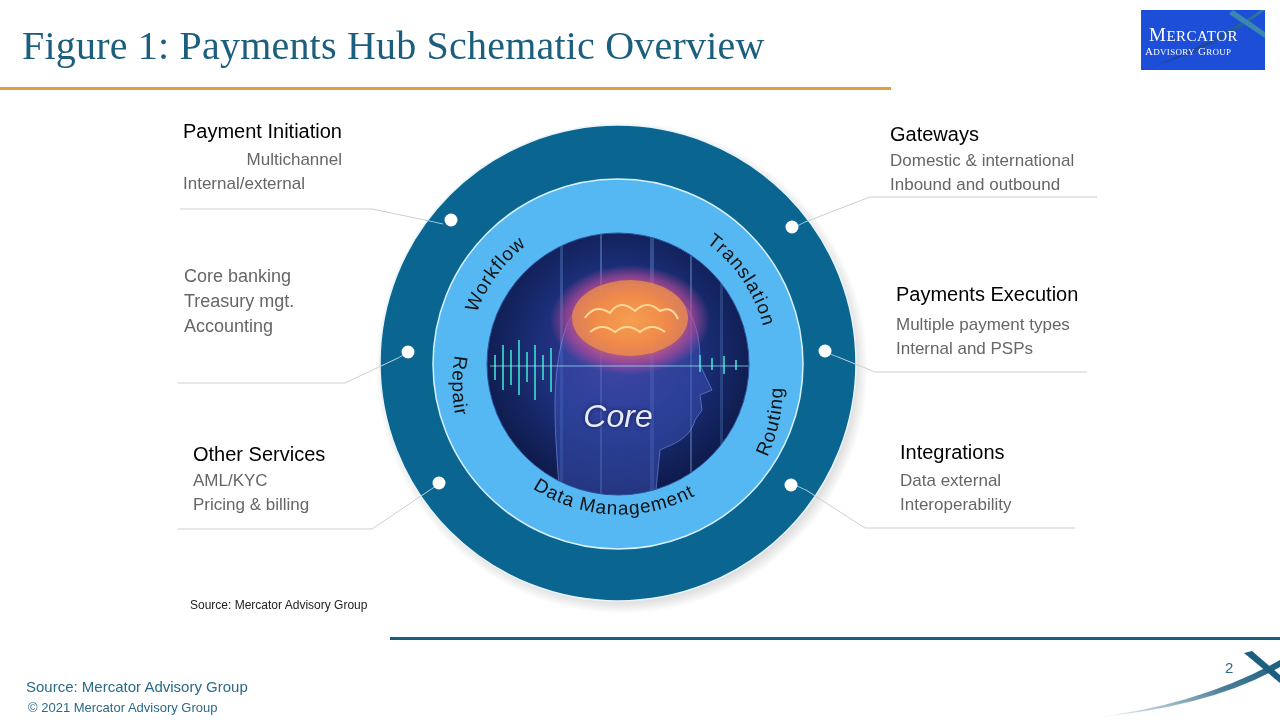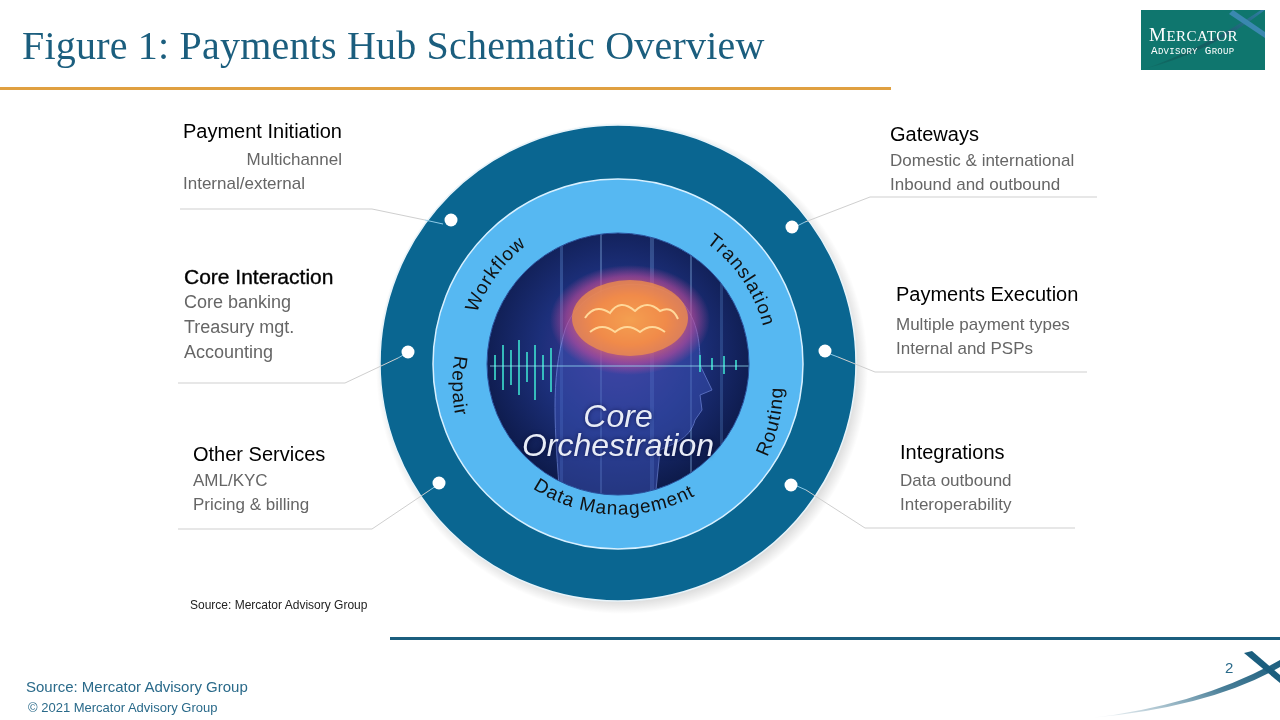--- a/index.html
+++ b/index.html
@@ -1,21 +1,21 @@
 <!DOCTYPE html>
 <html><head>
 <meta charset="utf-8">
 <style>
   html, body { margin:0; padding:0; }
   body { width:1280px; height:720px; position:relative; overflow:hidden; background:#ffffff; font-family:"Liberation Sans", sans-serif; }
   .title { position:absolute; left:22px; top:22px; font-family:"Liberation Serif", serif; font-size:40px; color:#1b5e7e; letter-spacing:0.2px; white-space:nowrap; }
   .title-rule { position:absolute; left:0; top:87px; width:891px; height:3px; background:#e0a040; }
-  .logo { position:absolute; left:1141px; top:10px; width:124px; height:60px; background:#0f766e; overflow:hidden; }
+  .logo { position:absolute; left:1141px; top:10px; width:124px; height:60px; background:#1d4ed8; overflow:hidden; }
   .logo .l1 { position:absolute; left:8px; top:14px; font-family:"Liberation Serif", serif; color:#fff; font-size:19px; letter-spacing:0.5px; white-space:nowrap; }
-  .logo .l2 { position:absolute; left:10px; top:35px; font-family:Liberation Mono, monospace; color:#fff; font-size:11px; letter-spacing:0.3px; white-space:nowrap; }
+  .logo .l2 { position:absolute; left:4px; top:35px; font-family:Liberation Serif, serif; color:#fff; font-size:11px; letter-spacing:0.3px; white-space:nowrap; }
   .logo svg { position:absolute; left:0; top:0; }
 
   .block { position:absolute; }
   .block .h { font-size:20px; color:#000000; white-space:nowrap; line-height:26px; }
   .block .h.bold { font-weight:bold; font-size:20px; }
   .block .s { font-size:17px; color:#666; line-height:24px; white-space:nowrap; }
 
   .diagram { position:absolute; left:0; top:0; width:1280px; height:720px; pointer-events:none; }
   .diagram .hot { pointer-events:auto; }
   .core-label { position:absolute; left:520px; top:402px; width:196px; text-align:center; color:#e8ecf6; font-style:italic; font-size:32px; line-height:29px; font-family:Liberation Sans, sans-serif; text-shadow:0 0 4px rgba(0,0,40,0.6); }
@@ -144,31 +144,29 @@
     <circle cx="408" cy="352" r="6.5"></circle>
     <circle cx="439" cy="483" r="6.5"></circle>
     <circle cx="792" cy="227" r="6.5"></circle>
     <circle cx="825" cy="351" r="6.5"></circle>
     <circle cx="791" cy="485" r="6.5"></circle>
   </g>
 </svg>
 
 <div class="core-label">
   <div>Core</div>
-  <div>Orchestration</div>
 </div>
 
 <div class="block" style="left:183px; top:118px;">
   <div class="h">Payment Initiation</div>
   <div class="s" style="margin-top:4px;text-align:right;">Multichannel</div>
   <div class="s">Internal/external</div>
 </div>
 
 <div class="block" style="left:184px; top:264px;">
-  <div class="h bold" style="font-weight:normal; font-size:21px; -webkit-text-stroke:0.4px #111;">Core Interaction</div>
   <div class="s" style="font-size:18px; line-height:25px;">Core banking</div>
   <div class="s" style="font-size:18px; line-height:25px;">Treasury mgt.</div>
   <div class="s" style="font-size:18px; line-height:25px;">Accounting</div>
 </div>
 
 <div class="block" style="left:193px; top:441px;">
   <div class="h">Other Services</div>
   <div class="s" style="margin-top:2px;">AML/KYC</div>
   <div class="s">Pricing &amp; billing</div>
 </div>
@@ -180,21 +178,21 @@
 </div>
 
 <div class="block" style="left:896px; top:281px;">
   <div class="h">Payments Execution</div>
   <div class="s" style="margin-top:6px;">Multiple payment types</div>
   <div class="s">Internal and PSPs</div>
 </div>
 
 <div class="block" style="left:900px; top:439px;">
   <div class="h">Integrations</div>
-  <div class="s" style="margin-top:4px;">Data outbound</div>
+  <div class="s" style="margin-top:4px;">Data external</div>
   <div class="s">Interoperability</div>
 </div>
 
 <div class="source-inner">Source: Mercator Advisory Group</div>
 
 <div class="bottom-rule"></div>
 <div class="footer-source">Source: Mercator Advisory Group</div>
 <div class="footer-copy">© 2021 Mercator Advisory Group</div>
 <div class="page-num">2</div>
 <svg class="swoosh" width="200" height="75">

